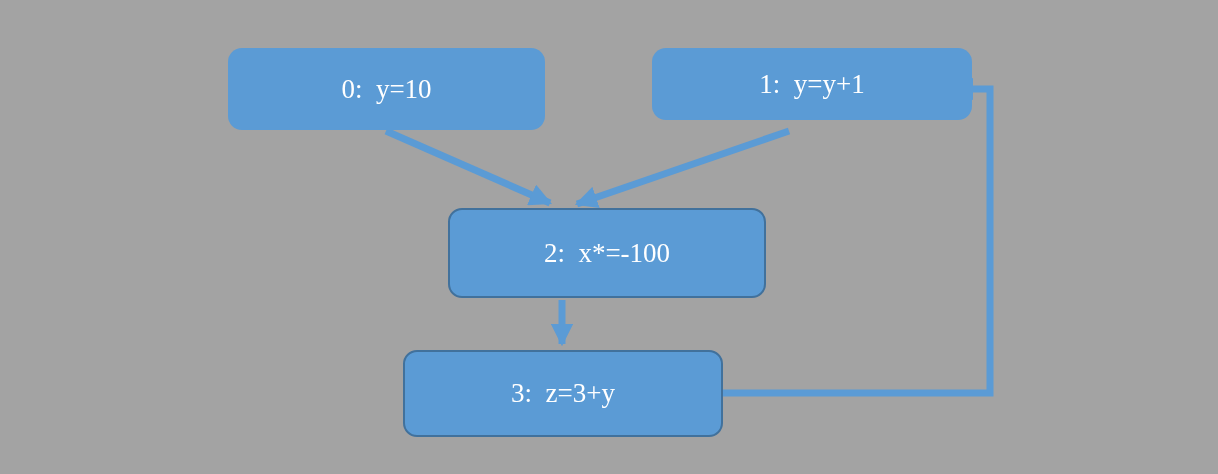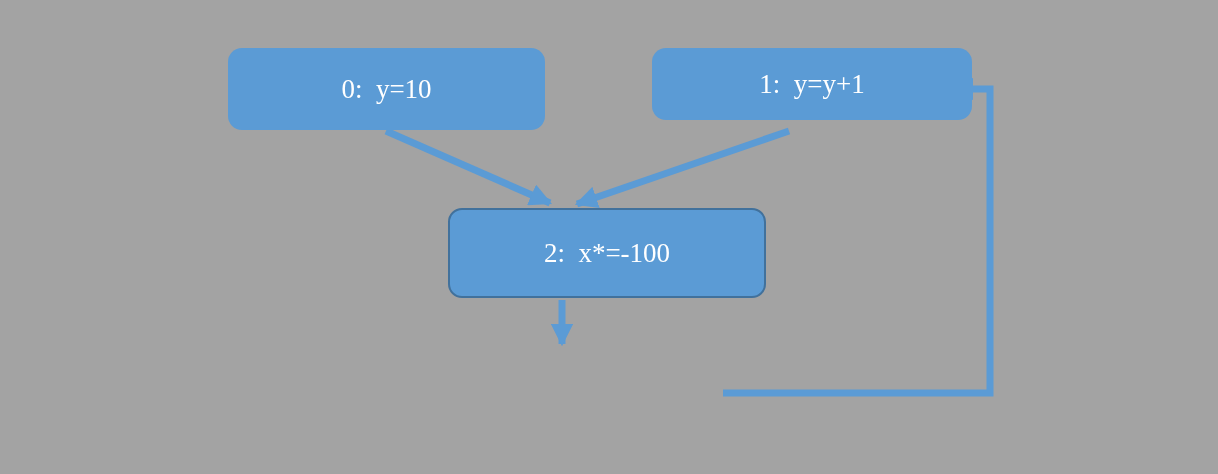--- a/index.html
+++ b/index.html
@@ -64,14 +64,17 @@
   </div>
 
   <div class="node" id="node-1">
     <span>1:  y=y+1</span>
   </div>
 
   <div class="node bordered" id="node-2">
     <span>2:  x*=-100</span>
   </div>
 
+  <div class="node bordered" id="node-3">
+    <span>3:  z=3+y</span>
+  </div>
 
 </div>
 
 </body></html>

